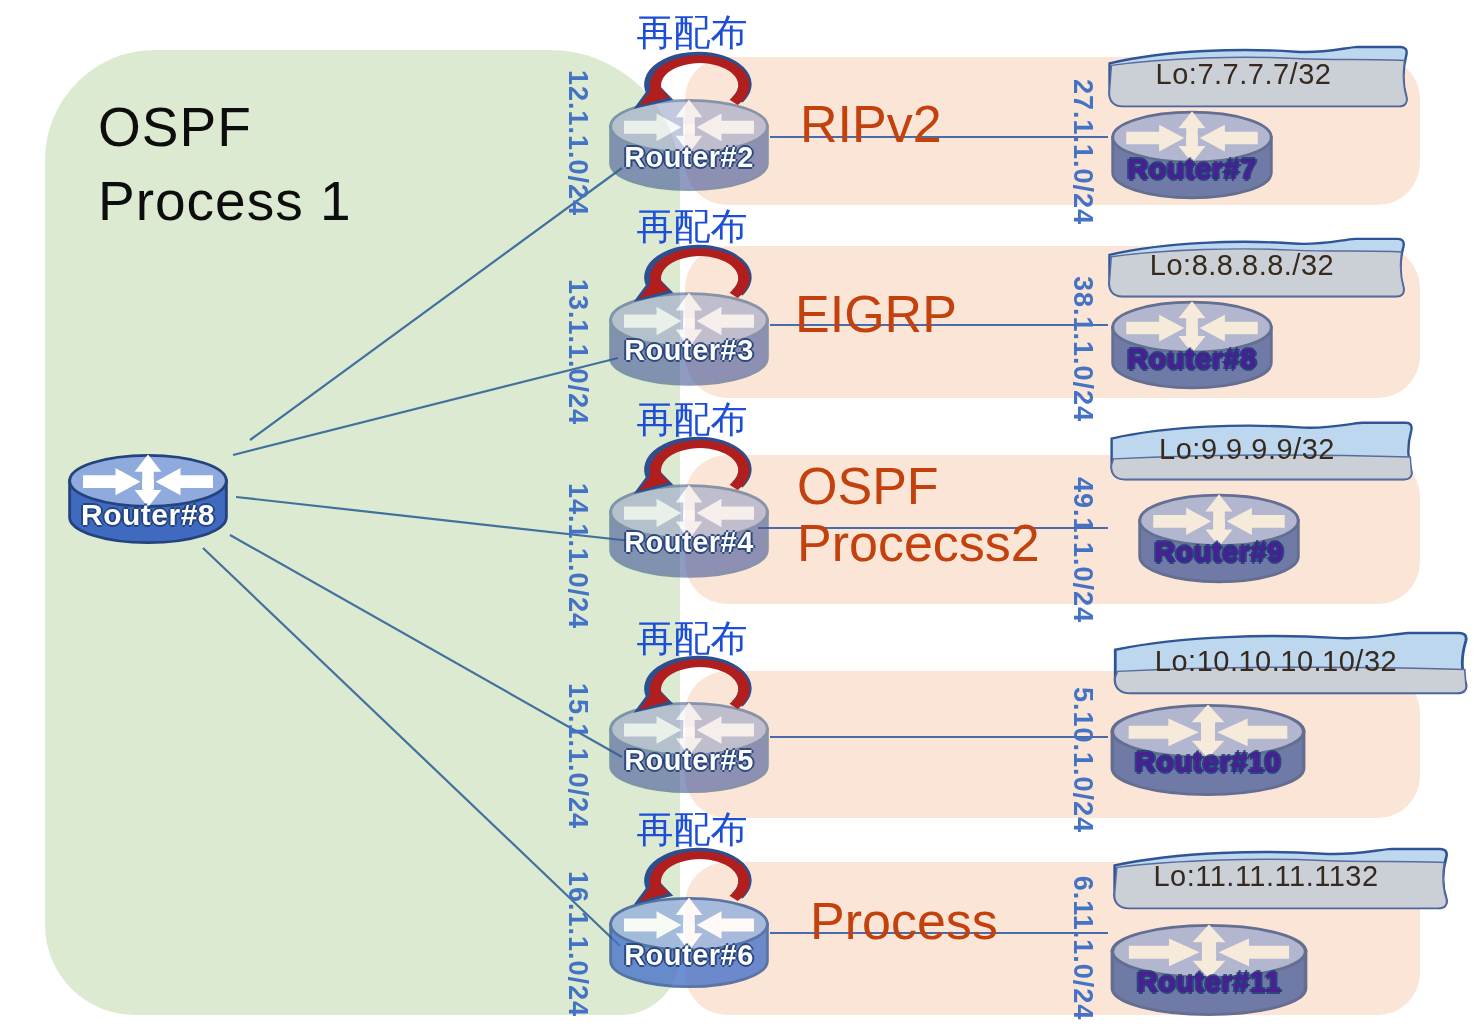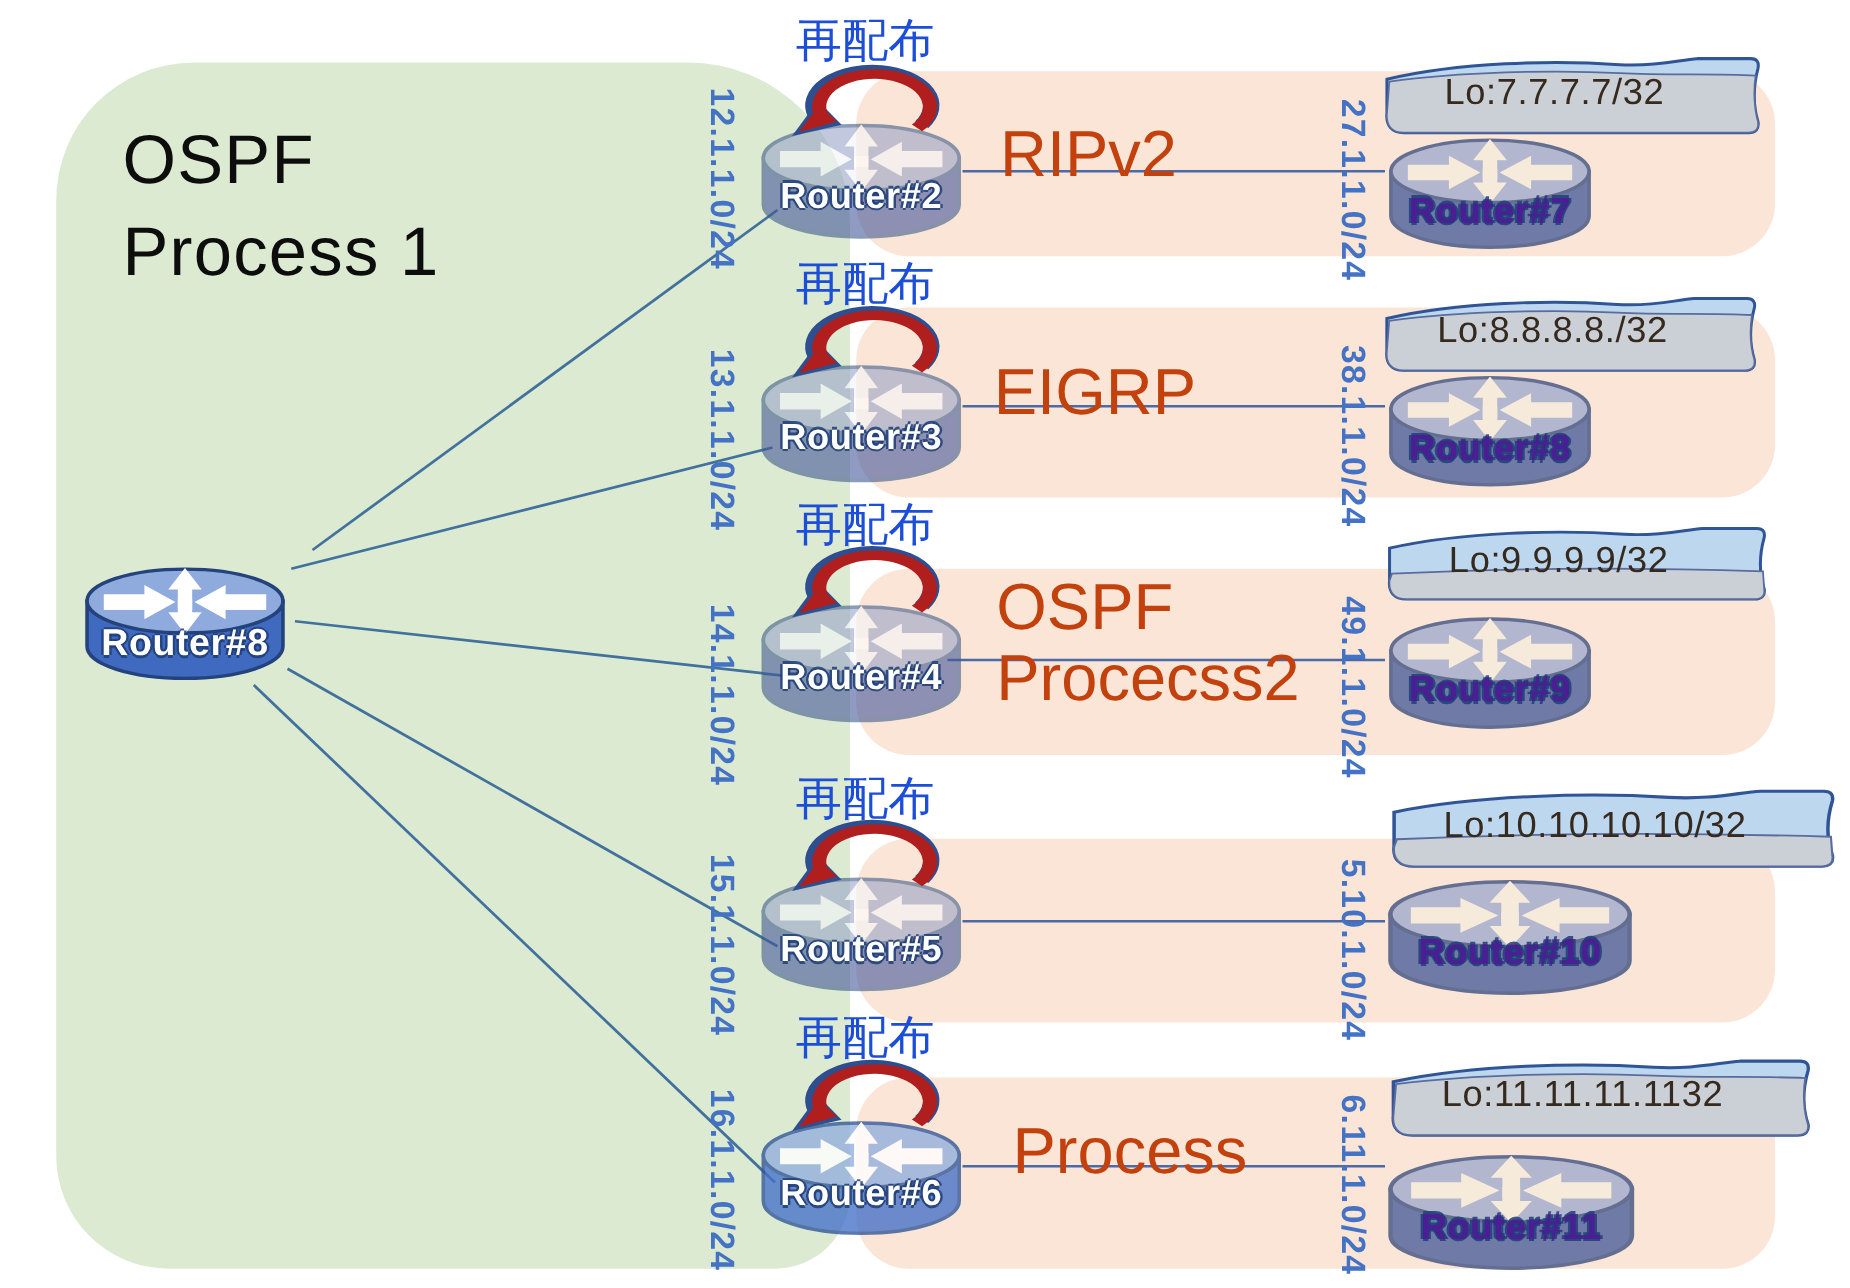--- a/index.html
+++ b/index.html
@@ -189,21 +189,21 @@
         <use href="#sym-router"></use>
       </svg>
     <div class="router-label">Router#7</div>
   </div>
   <div class="abs router v-right" style="left:1105px;top:295px;width:174px;height:100px;">
     <svg class="router-svg" viewBox="0 0 180 112" preserveAspectRatio="none">
         <use href="#sym-router"></use>
       </svg>
     <div class="router-label">Router#8</div>
   </div>
-  <div class="abs router v-right" style="left:1105px;top:488px;width:174px;height:101px;">
+  <div class="abs router v-right" style="left:1132px;top:488px;width:174px;height:101px;">
     <svg class="router-svg" viewBox="0 0 180 112" preserveAspectRatio="none">
         <use href="#sym-router"></use>
       </svg>
     <div class="router-label">Router#9</div>
   </div>
   <div class="abs router v-right" style="left:1103px;top:698px;width:210px;height:104px;">
     <svg class="router-svg" viewBox="0 0 180 112" preserveAspectRatio="none">
         <use href="#sym-router"></use>
       </svg>
     <div class="router-label">Router#10</div>

